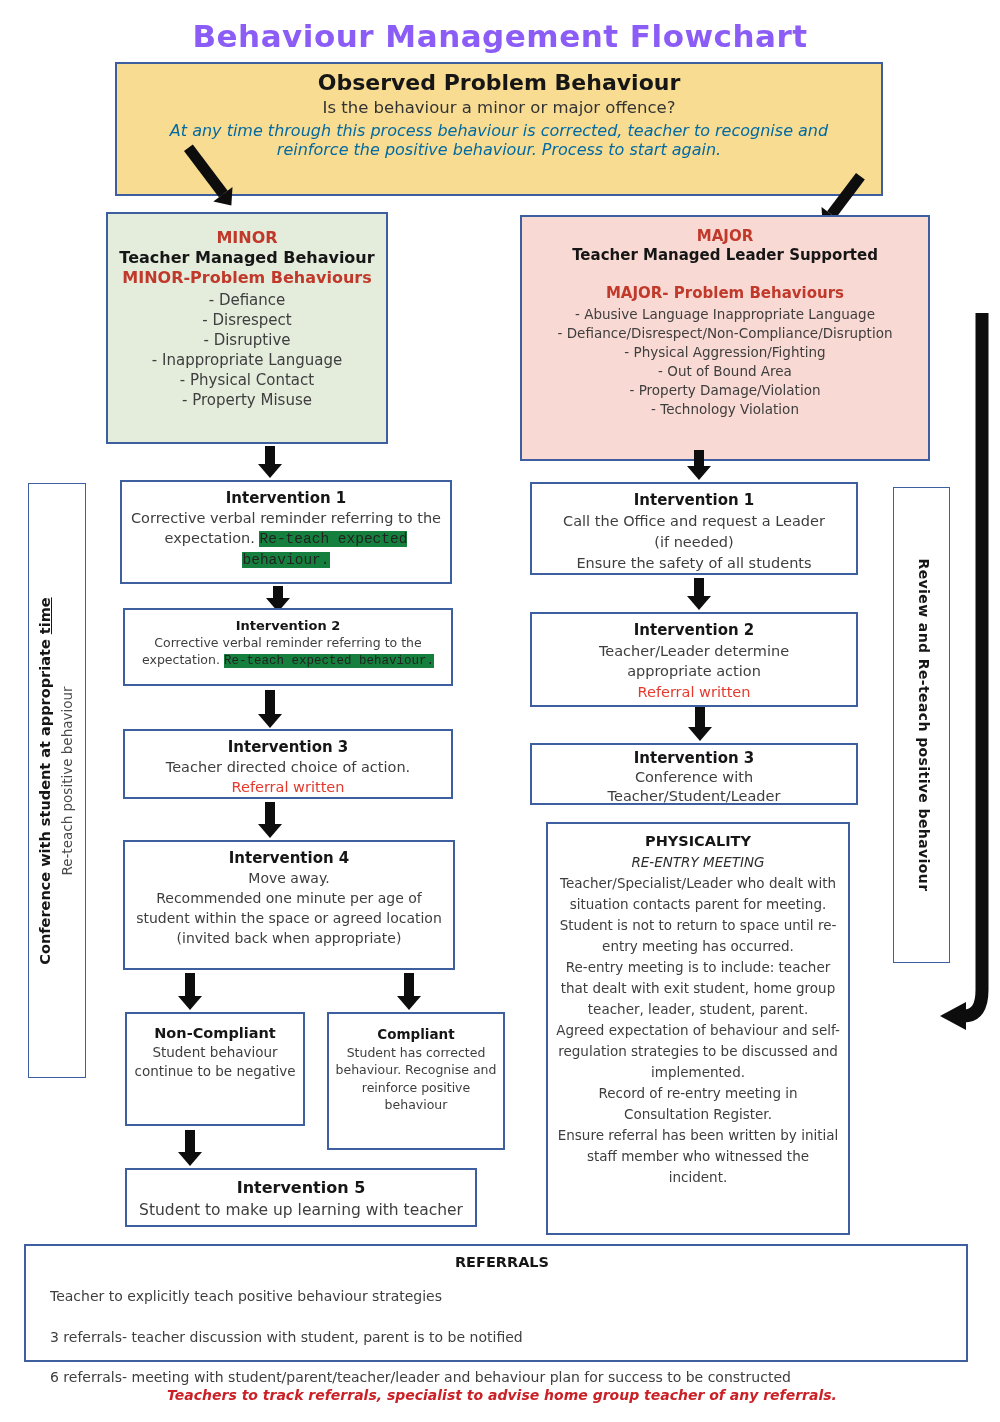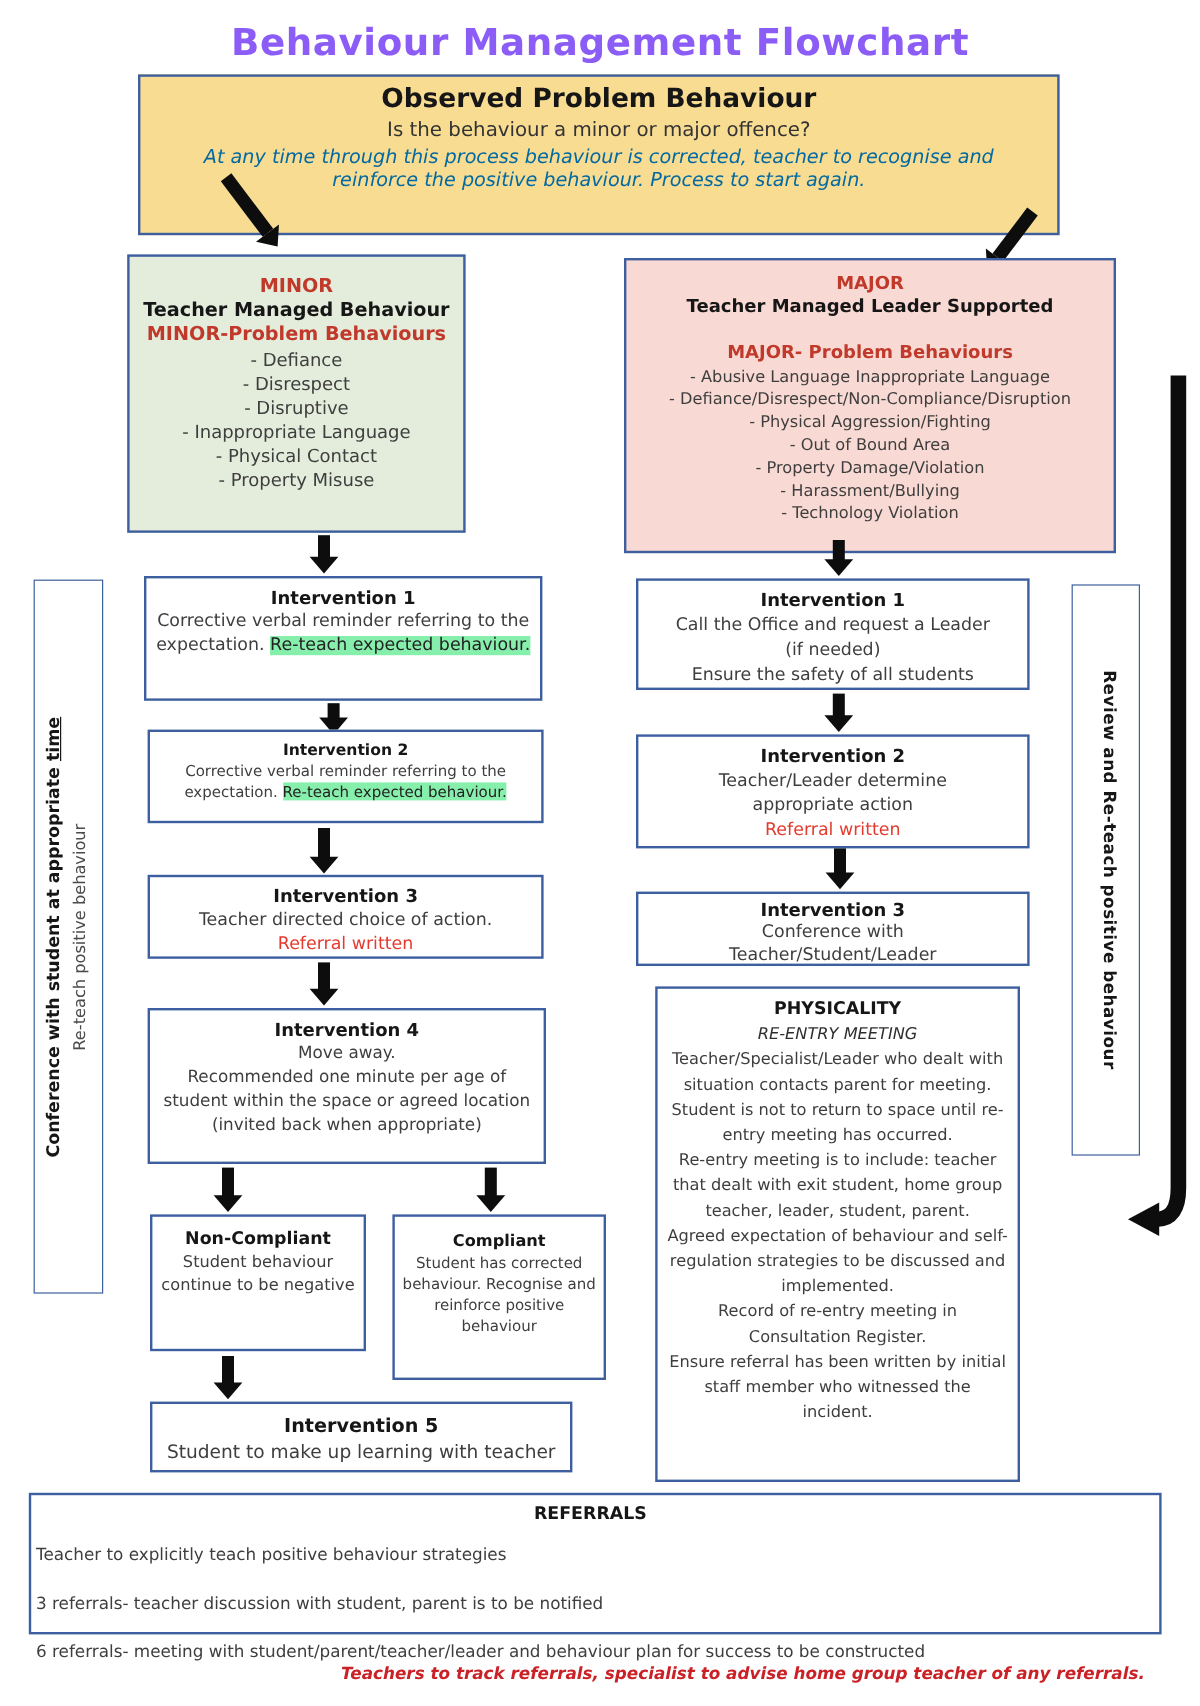--- a/index.html
+++ b/index.html
@@ -10,21 +10,21 @@
   }
   .box {
     position:absolute; box-sizing:border-box;
     border:2px solid #3e5f9f; background:#ffffff;
     text-align:center;
   }
   .btitle { font-weight:bold; color:#161616; }
   .pre { white-space:pre-line; }
   .redtxt { color:#e43a2e; }
   .darkred { color:#c0392b; font-weight:bold; }
-  .hl { background:#86efac; color:#222; }
+  .hl { background:#15803d; color:#222;font-family:Liberation Mono, monospace; }
   
   .varrow { position:absolute; }
   .varrow .shaft { position:absolute; top:0; left:50%; width:10px; margin-left:-5px; background:#0d0d0d; }
   .varrow .head {
     position:absolute; bottom:0; left:50%; margin-left:-12px;
     width:0; height:0;
     border-left:12px solid transparent; border-right:12px solid transparent;
     border-top:14px solid #0d0d0d;
   }
   .rot { transform-origin:top center; }
@@ -74,21 +74,20 @@
   <div class="box" style="left:520px; top:215px; width:410px; height:246px; background:#f8d9d3; padding-top:10px; font-size:13.5px; line-height:19px;">
     <div class="darkred" style="font-size:15px;">MAJOR</div>
     <div class="btitle" style="font-size:15px;">Teacher Managed Leader Supported</div>
     <div class="darkred" style="font-size:15px; margin-top:19px;">MAJOR- Problem Behaviours</div>
     <ul class="plist">
       <li>- Abusive Language Inappropriate Language</li>
       <li>- Defiance/Disrespect/Non-Compliance/Disruption</li>
       <li>- Physical Aggression/Fighting</li>
       <li>- Out of Bound Area</li>
       <li>- Property Damage/Violation</li>
-      <li>- Harassment/Bullying</li>
       <li>- Technology Violation</li>
     </ul>
   </div>
 
   <div class="varrow" style="left:258px; top:446px; width:24px; height:32px;">
     <div class="shaft" style="height:19px;"></div>
       <div class="head"></div>
   </div>
 
   <div class="box" style="left:120px; top:480px; width:332px; height:104px; padding:6px 8px 0 8px; font-size:14.5px; line-height:20px;">
@@ -217,21 +216,21 @@
 
   <div class="box" style="left:893px; top:487px; width:57px; height:476px; border-width:1.6px;">
     <div class="sidebar-inner" style="width:476px; height:20px; transform:translate(-50%,-50%) rotate(90deg); font-size:14px; font-weight:bold; color:#161616; letter-spacing:0.4px;">Review and Re-teach positive behaviour</div>
   </div>
 
   <svg style="position:absolute; left:920px; top:300px;" width="80" height="740" viewBox="0 0 80 740">
     <path d="M62 13 L62 690 Q62 716 44 716" fill="none" stroke="#0d0d0d" stroke-width="13"></path>
     <polygon points="46,702 46,730 20,716" fill="#0d0d0d"></polygon>
   </svg>
 
-  <div class="box" style="left:24px; top:1244px; width:944px; height:118px; border-width:2.5px; text-align:left; padding:8px 12px 0 4px; font-size:14px;">
+  <div class="box" style="left:24px; top:1244px; width:944px; height:118px; border-width:2.5px; text-align:left; padding:8px 12px 0 24px; font-size:14px;">
     <div class="btitle" style="text-align:center; font-size:14.5px;">REFERRALS</div>
     <div style="margin-top:18px;">Teacher to explicitly teach positive behaviour strategies</div>
     <div style="margin-top:25px;">3 referrals- teacher discussion with student, parent is to be notified</div>
     <div style="margin-top:24px;">6 referrals- meeting with student/parent/teacher/leader and behaviour plan for success to be constructed</div>
-    <div style="text-align:right; color:#ca2127; font-weight:bold; font-style:italic; margin-top:2px;">Teachers to track referrals, specialist to advise home group teacher of any referrals.</div>
+    <div style="text-align:center; color:#ca2127; font-weight:bold; font-style:italic; margin-top:2px;">Teachers to track referrals, specialist to advise home group teacher of any referrals.</div>
   </div>
 
 </div>
 
 </body></html>

